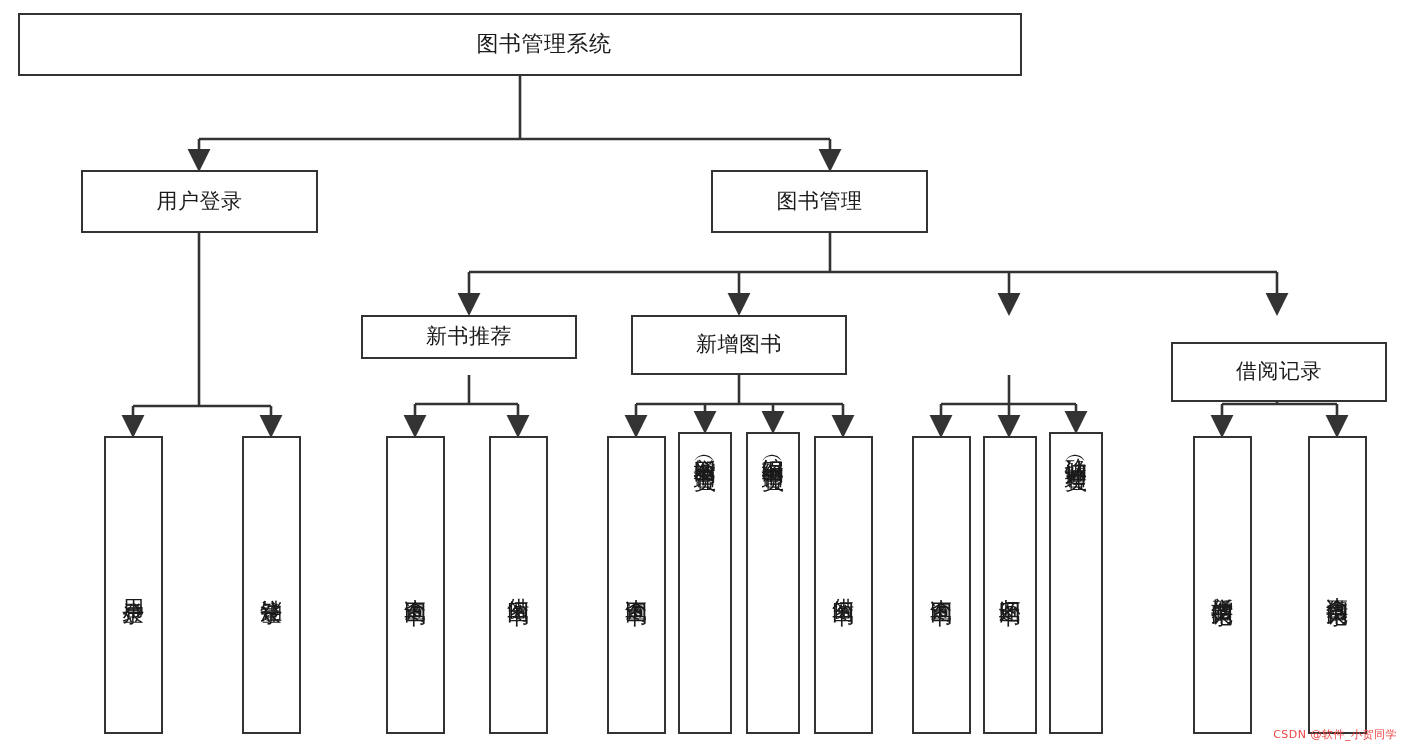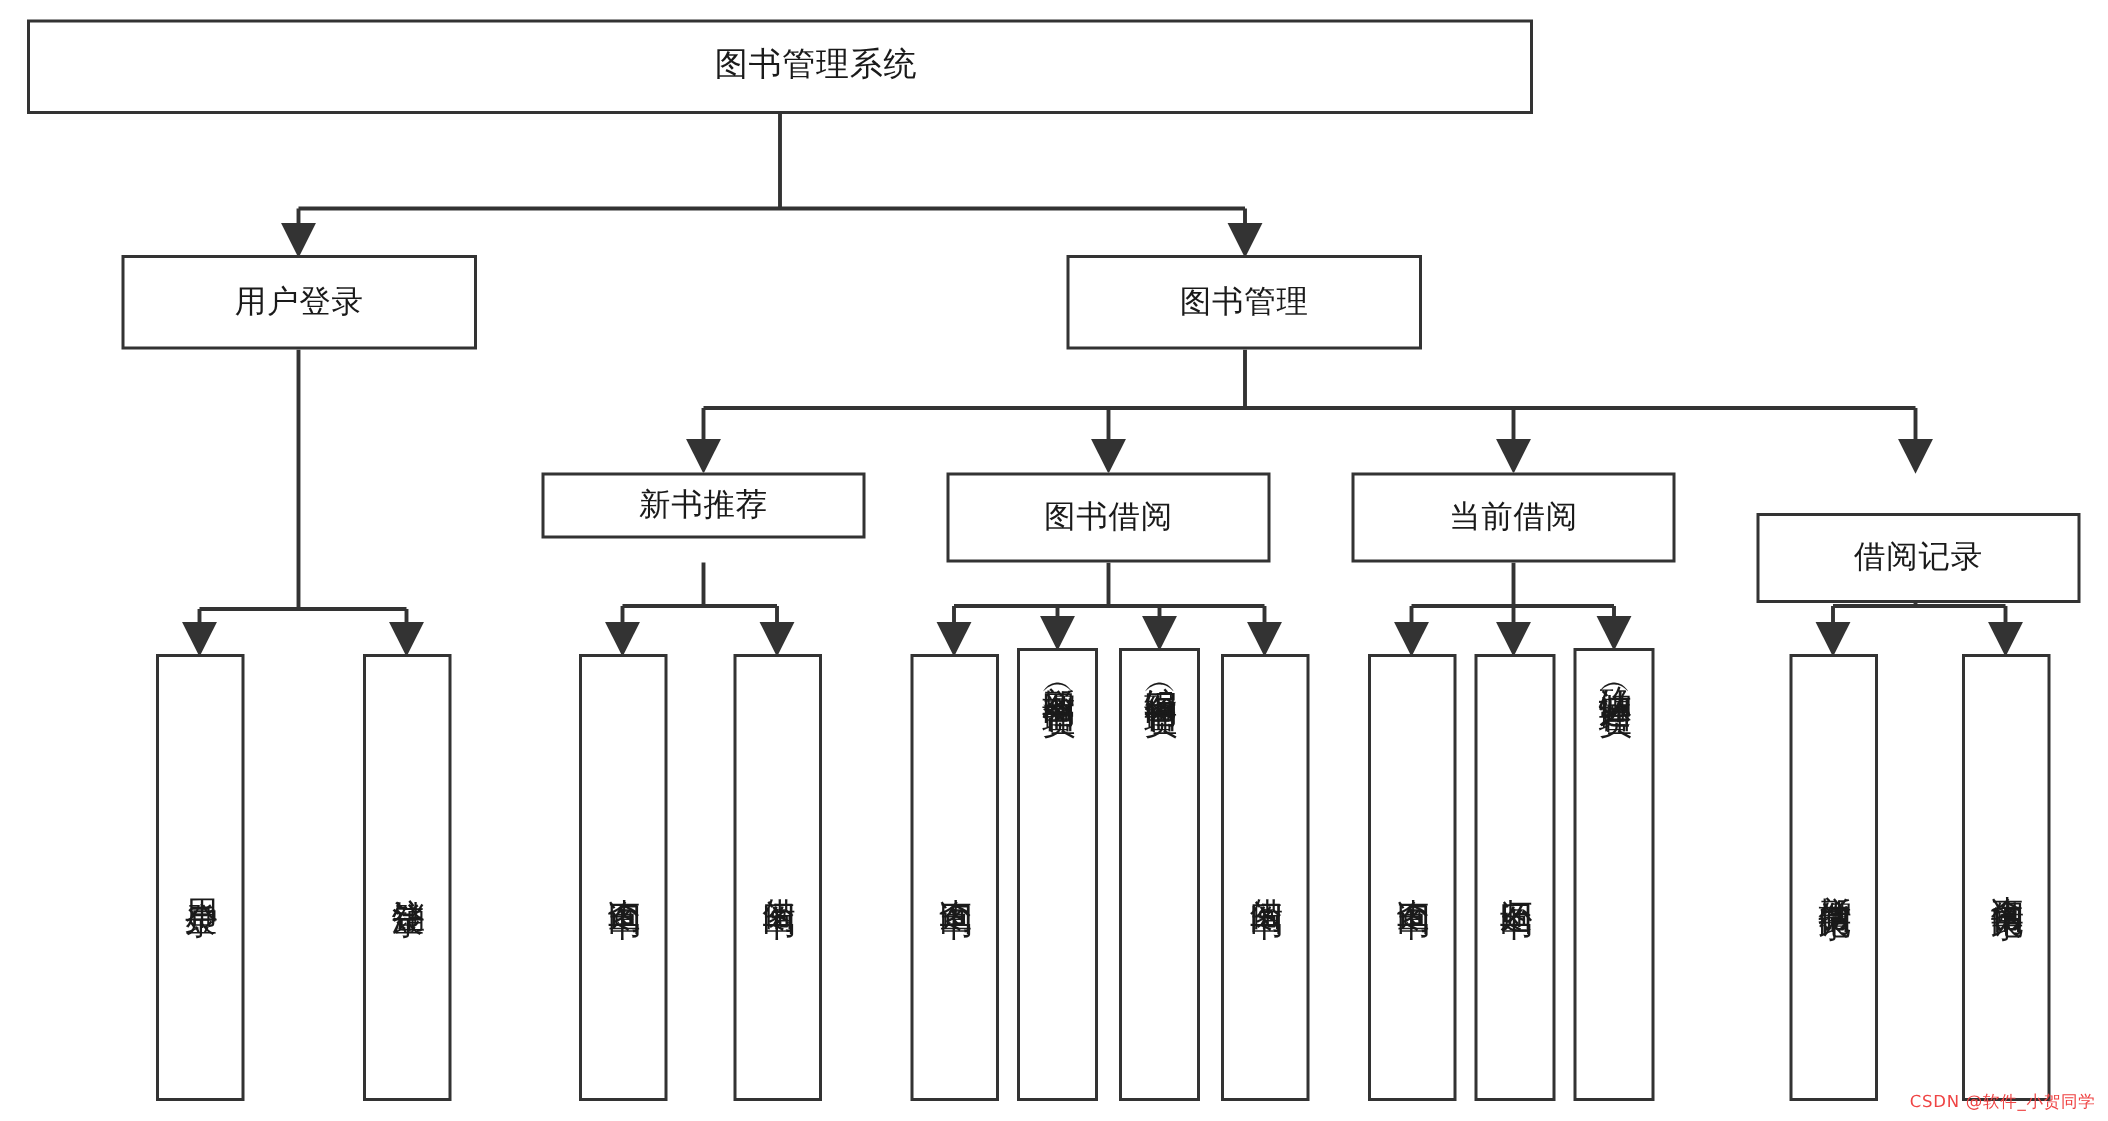--- a/index.html
+++ b/index.html
@@ -134,35 +134,32 @@
   </svg>
 
   <div class="node horiz root" style="left:18px; top:13px; width:1004px; height:63px;padding-left:48px;">
     <span class="label">图书管理系统</span>
   </div>
 
   <div class="node horiz" style="left:81px; top:170px; width:237px; height:63px;">
     <span class="label">用户登录</span>
   </div>
 
-  <div class="node horiz" style="left:711px; top:170px; width:237px; height:63px;">
+  <div class="node horiz" style="left:711px; top:170px; width:217px; height:63px;">
     <span class="label">图书管理</span>
   </div>
 
   <div class="node horiz" style="left:361px; top:315px; width:216px; height:44px;">
     <span class="label">新书推荐</span>
   </div>
 
   <div class="node horiz" style="left:631px; top:315px; width:216px; height:60px;">
-    <span class="label">图书借阅</span>
-  </div>
-
-  <div class="node horiz" style="left:901px; top:315px; width:216px; height:60px;">
-    <span class="label">当前借阅</span>
-  </div>
+    <span class="label">新增图书</span>
+  </div>
+
 
   <div class="node horiz" style="left:1171px; top:315px; width:216px; height:60px;margin-top:27px;">
     <span class="label">借阅记录</span>
   </div>
 
   <div class="node vert" style="left:104px; top:436px; width:59px; height:298px;">
     <span class="label">用户登录</span>
   </div>
 
   <div class="node vert" style="left:242px; top:436px; width:59px; height:298px;">

